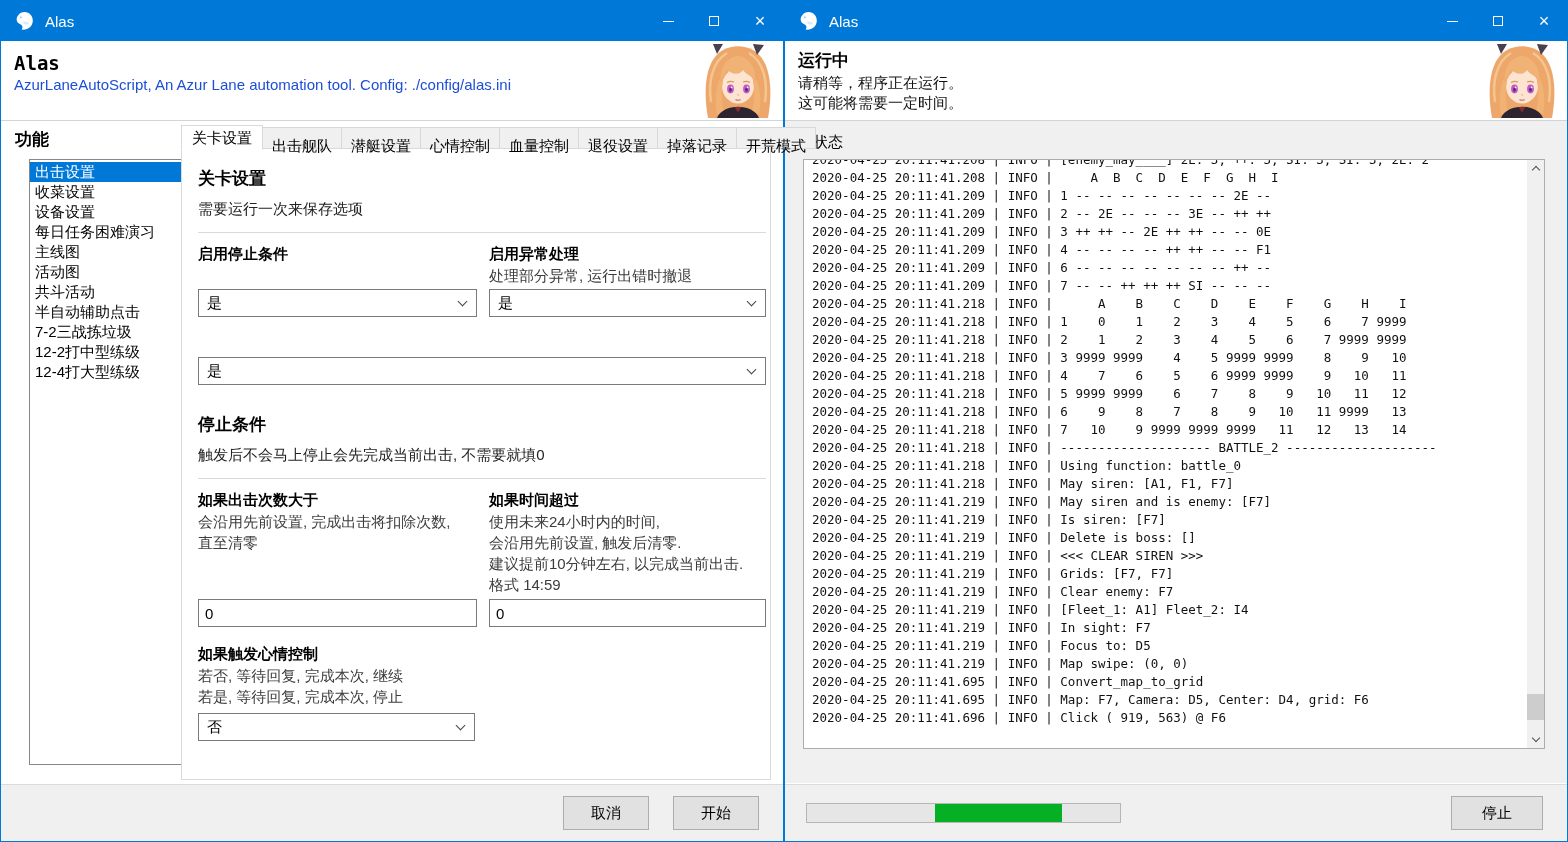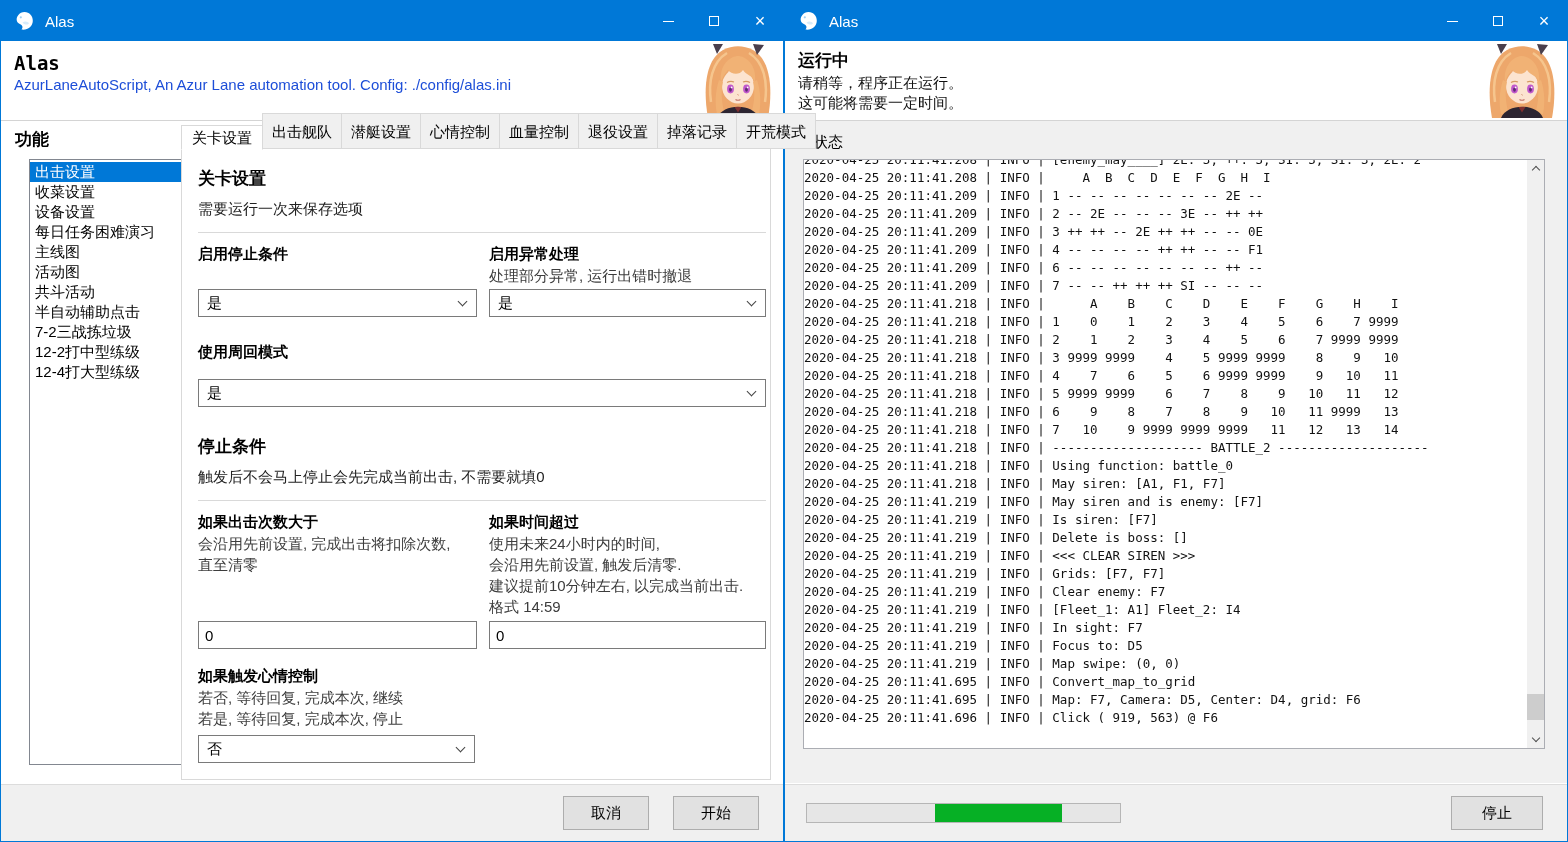--- a/index.html
+++ b/index.html
@@ -34,21 +34,21 @@
   
   .sidebar-heading { position:absolute; top:127px; left:14px; font-size:17px; font-weight:bold; }
   .listbox { position:absolute; top:158px; left:28px; width:160px; height:606px;
              border:1px solid #828790; background:#fff; padding-top:2px; overflow:hidden; }
   .side-item { font-size:15px; line-height:20px; padding:0 5px; white-space:nowrap; }
   .side-item.selected { background:#0078d7; color:#fff; }
 
   
   .main { position:absolute; top:123px; left:180px; width:590px; }
   .tabs { display:flex; align-items:flex-end; position:relative; z-index:2; height:25px; }
-  .tab { height:36px; line-height:20px; padding:8px 9px; font-size:15px; background:#f0f0f0;
+  .tab { height:22px; line-height:20px; padding:8px 9px; font-size:15px; background:#f0f0f0;
          border:1px solid #d9d9d9; margin-right:-1px; white-space:nowrap; }
   .tab.active { height:25px; line-height:23px; background:#fff; border-bottom:1px solid #fff;
                 margin-bottom:-1px; padding:0 10px; position:relative; z-index:3; }
   .tab-panel { position:relative; z-index:1; margin-top:-1px; border:1px solid #d9d9d9;
                background:#fff; height:632px; padding:16px 4px 0 16px; }
   .p-title { font-size:17px; font-weight:bold; margin:2px 0 10px 0; }
   .p-sub { font-size:15px; color:#222; margin-bottom:13px; }
   .sep { border:none; border-top:1px solid #d9d9d9; margin:0 0 10px 0; }
   .row { display:flex; }
   .col-l { width:279px; margin-right:12px; }
@@ -72,21 +72,21 @@
   #btn-cancel { position:absolute; right:134px; top:11px; width:86px; }
   #btn-start  { position:absolute; right:24px;  top:11px; width:86px; }
   #btn-stop   { position:absolute; right:24px;  top:11px; width:92px; }
 
   
   .status-area { position:absolute; top:120px; left:0; right:0; bottom:58px; background:#f0f0f0; }
   .status-label { position:absolute; top:12px; left:28px; font-size:15px; }
   .log-box { position:absolute; top:38px; left:18px; width:742px; height:590px;
              background:#fff; border:1px solid #abadb3; overflow:hidden; }
   .log-clip { position:absolute; left:0; top:0; right:17px; bottom:0; overflow:hidden; }
-  .log-body { margin-top:-9px; padding-left:0;
+  .log-body { margin-top:-9px; padding-left:8px;
               font-family:"DejaVu Sans Mono","Liberation Mono",monospace;
               font-size:12.5px; line-height:18px; color:#111; }
   .log-line { white-space:pre; }
   .vscroll { position:absolute; right:0; top:0; bottom:0; width:17px; background:#f0f0f0; }
   .sb-btn { position:absolute; left:0; width:17px; height:17px; display:flex;
             align-items:center; justify-content:center; }
   .sb-up { top:0; } .sb-down { bottom:0; }
   .chev-up { width:6px; height:6px; border-left:1px solid #505050; border-top:1px solid #505050;
              transform:rotate(45deg); margin-top:3px; }
   .chev-dn { width:6px; height:6px; border-right:1px solid #505050; border-bottom:1px solid #505050;
@@ -208,21 +208,20 @@
             <div class="field-label">启用异常处理</div>
             <div class="field-desc mh1">处理部分异常, 运行出错时撤退</div>
             <div class="combo">
               <span>是</span>
               <span class="chev"></span>
             </div>
           </div>
         </div>
 
         <div class="gap24"></div>
-        <div class="field-label">使用周回模式</div>
         <div class="gap14"></div>
         <div class="combo">
           <span>是</span>
           <span class="chev"></span>
         </div>
 
         <div class="gap26"></div>
         <div class="p-title">停止条件</div>
         <div class="p-sub">触发后不会马上停止会先完成当前出击, 不需要就填0</div>
         <hr class="sep">

